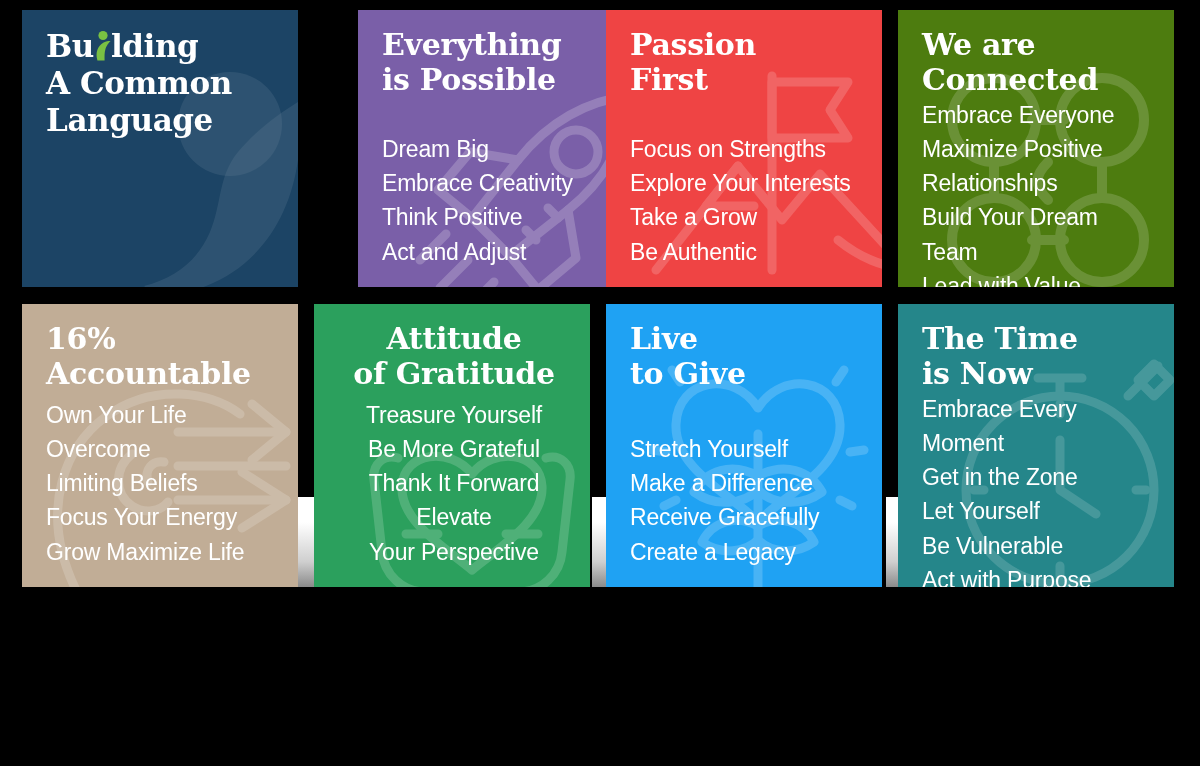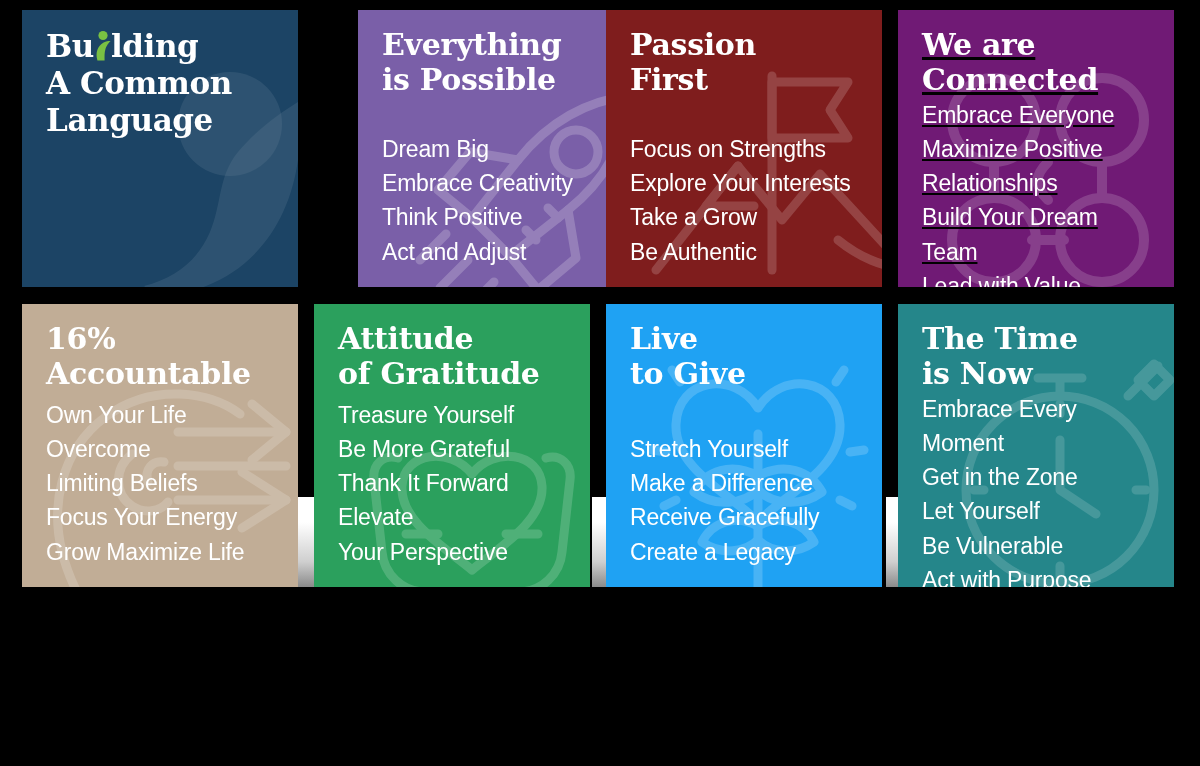--- a/index.html
+++ b/index.html
@@ -157,41 +157,41 @@
 is Possible</div>
       <ul class="card-list">
         <li>Dream Big</li>
         <li>Embrace Creativity</li>
         <li>Think Positive</li>
         <li>Act and Adjust</li>
       </ul>
     </div>
   </div>
 
-  <div class="card r1 c3" style="background-color: #7f1d1d;">
+  <div class="card r1 c3" style="background-color: #ef4444;">
     <svg class="watermark" width="280" height="230" viewBox="0 0 280 230" style="right:-40px; top:60px; opacity:.17;" fill="none" stroke="#ffffff" stroke-width="9" stroke-linecap="round" stroke-linejoin="round">
       <path d="M130 6 L130 200"></path>
       <path d="M130 12 L206 12 L188 40 L206 68 L130 68 Z"></path>
       <path d="M14 200 L96 96 L140 150 L178 104 L266 200"></path>
       <path d="M96 96 L64 136 L112 136"></path>
       <path d="M196 170 C218 188 240 196 266 200"></path>
     </svg>
     <div class="card-inner">
       <div class="card-title">Passion
 First</div>
       <ul class="card-list">
         <li>Focus on Strengths</li>
         <li>Explore Your Interests</li>
         <li>Take a Grow</li>
         <li>Be Authentic</li>
       </ul>
     </div>
   </div>
 
-  <div class="card r1 c4" style="background-color: #701a75; text-decoration: underline;">
+  <div class="card r1 c4" style="background-color: #4d7c0f;">
     <svg class="watermark" width="250" height="250" viewBox="0 0 250 250" style="right:0px; top:48px; opacity:.16;" fill="none" stroke="#ffffff" stroke-width="10" stroke-linecap="round" stroke-linejoin="round">
       <circle cx="70" cy="62" r="42"></circle>
       <circle cx="178" cy="62" r="42"></circle>
       <circle cx="70" cy="182" r="42"></circle>
       <circle cx="178" cy="182" r="42"></circle>
       <path d="M124 104 C110 118 110 128 124 142"></path>
       <path d="M108 62 L140 62 M108 182 L140 182 M70 104 L70 140 M178 104 L178 140"></path>
     </svg>
     <div class="card-inner">
       <div class="card-title">We are
@@ -221,21 +221,21 @@
       <ul class="card-list">
         <li>Own Your Life</li>
         <li>Overcome
 Limiting Beliefs</li>
         <li>Focus Your Energy</li>
         <li>Grow Maximize Life</li>
       </ul>
     </div>
   </div>
 
-  <div class="card r2 c2" style="background-color: rgb(43, 160, 93);">
+  <div class="card r2 c2" style="background-color: rgb(43, 160, 93); text-align: center;">
     <svg class="watermark" width="260" height="250" viewBox="0 0 260 250" style="right:-12px; top:62px; opacity:.17;" fill="none" stroke="#ffffff" stroke-width="9" stroke-linecap="round" stroke-linejoin="round">
       <path d="M130 108 C108 80 62 86 60 120 C58 156 104 182 130 204 C156 182 202 156 200 120
                C198 86 152 80 130 108 Z"></path>
       <path d="M56 92 C42 88 30 98 32 114 L40 186 C42 208 60 226 84 226 L140 226"></path>
       <path d="M204 92 C218 88 230 98 228 114 L220 186 C218 208 200 226 176 226 L140 226"></path>
       <path d="M64 168 L96 168 M196 168 L164 168"></path>
     </svg>
     <div class="card-inner">
       <div class="card-title">Attitude
 of Gratitude</div>

